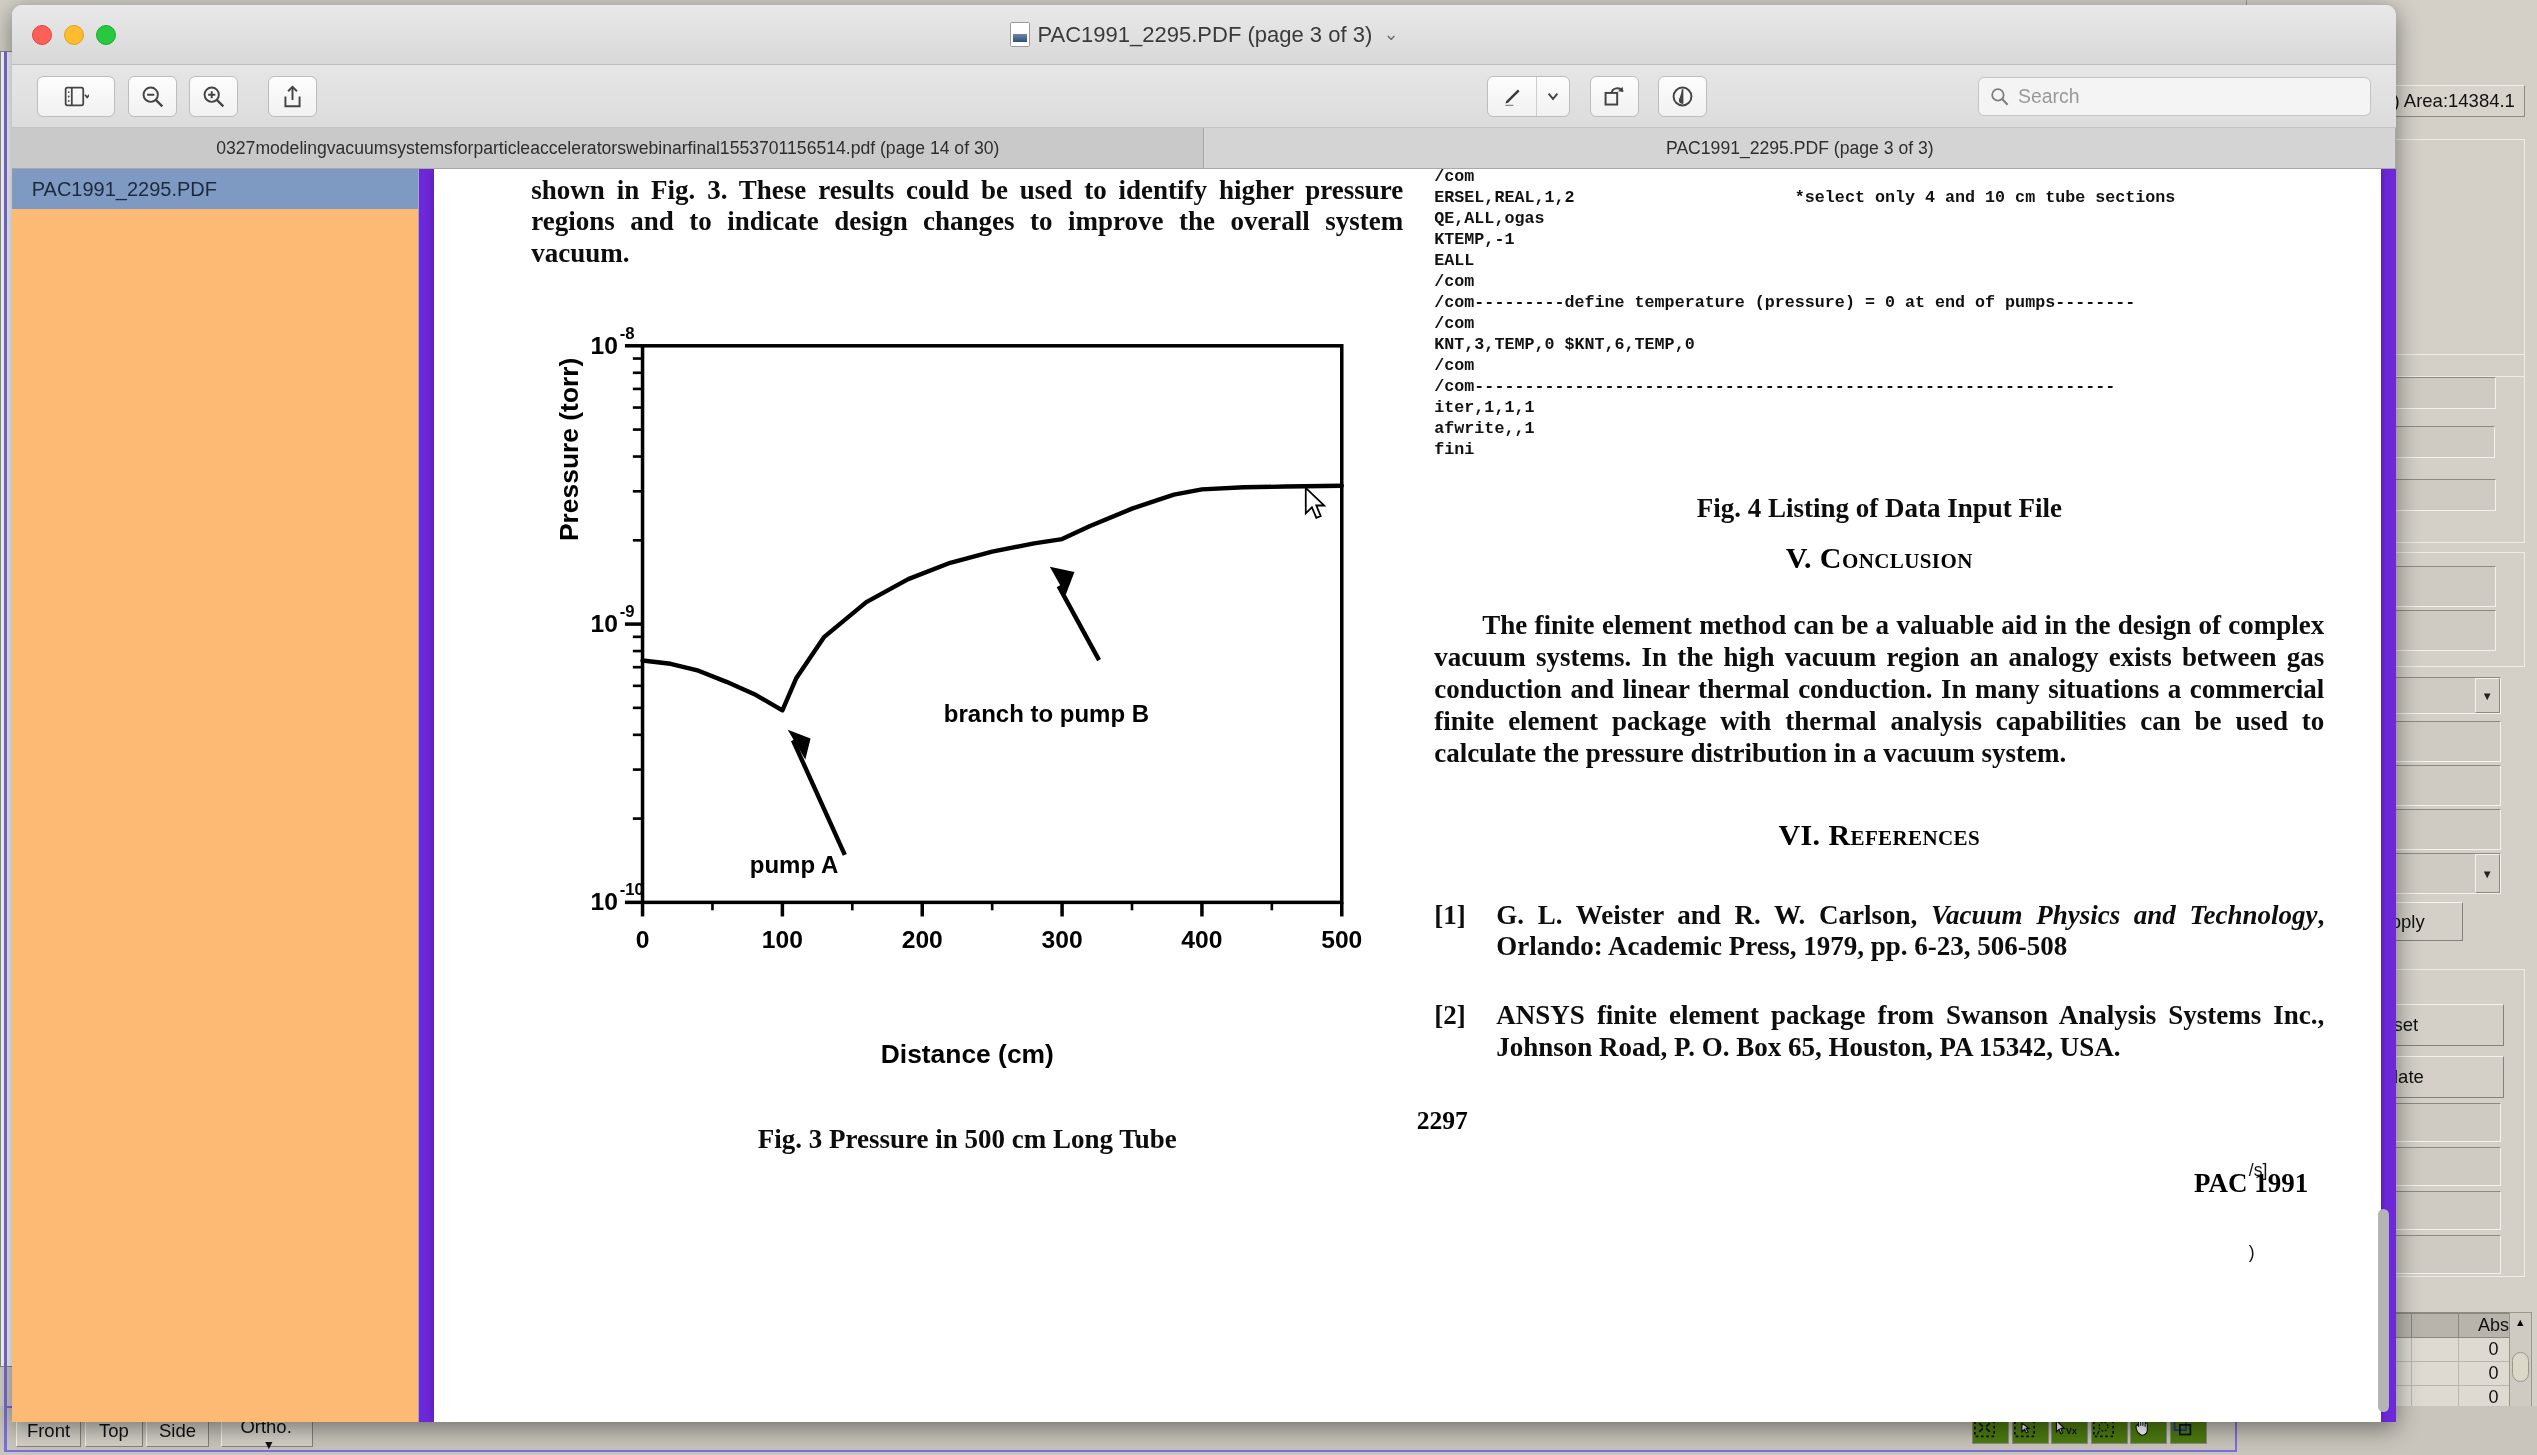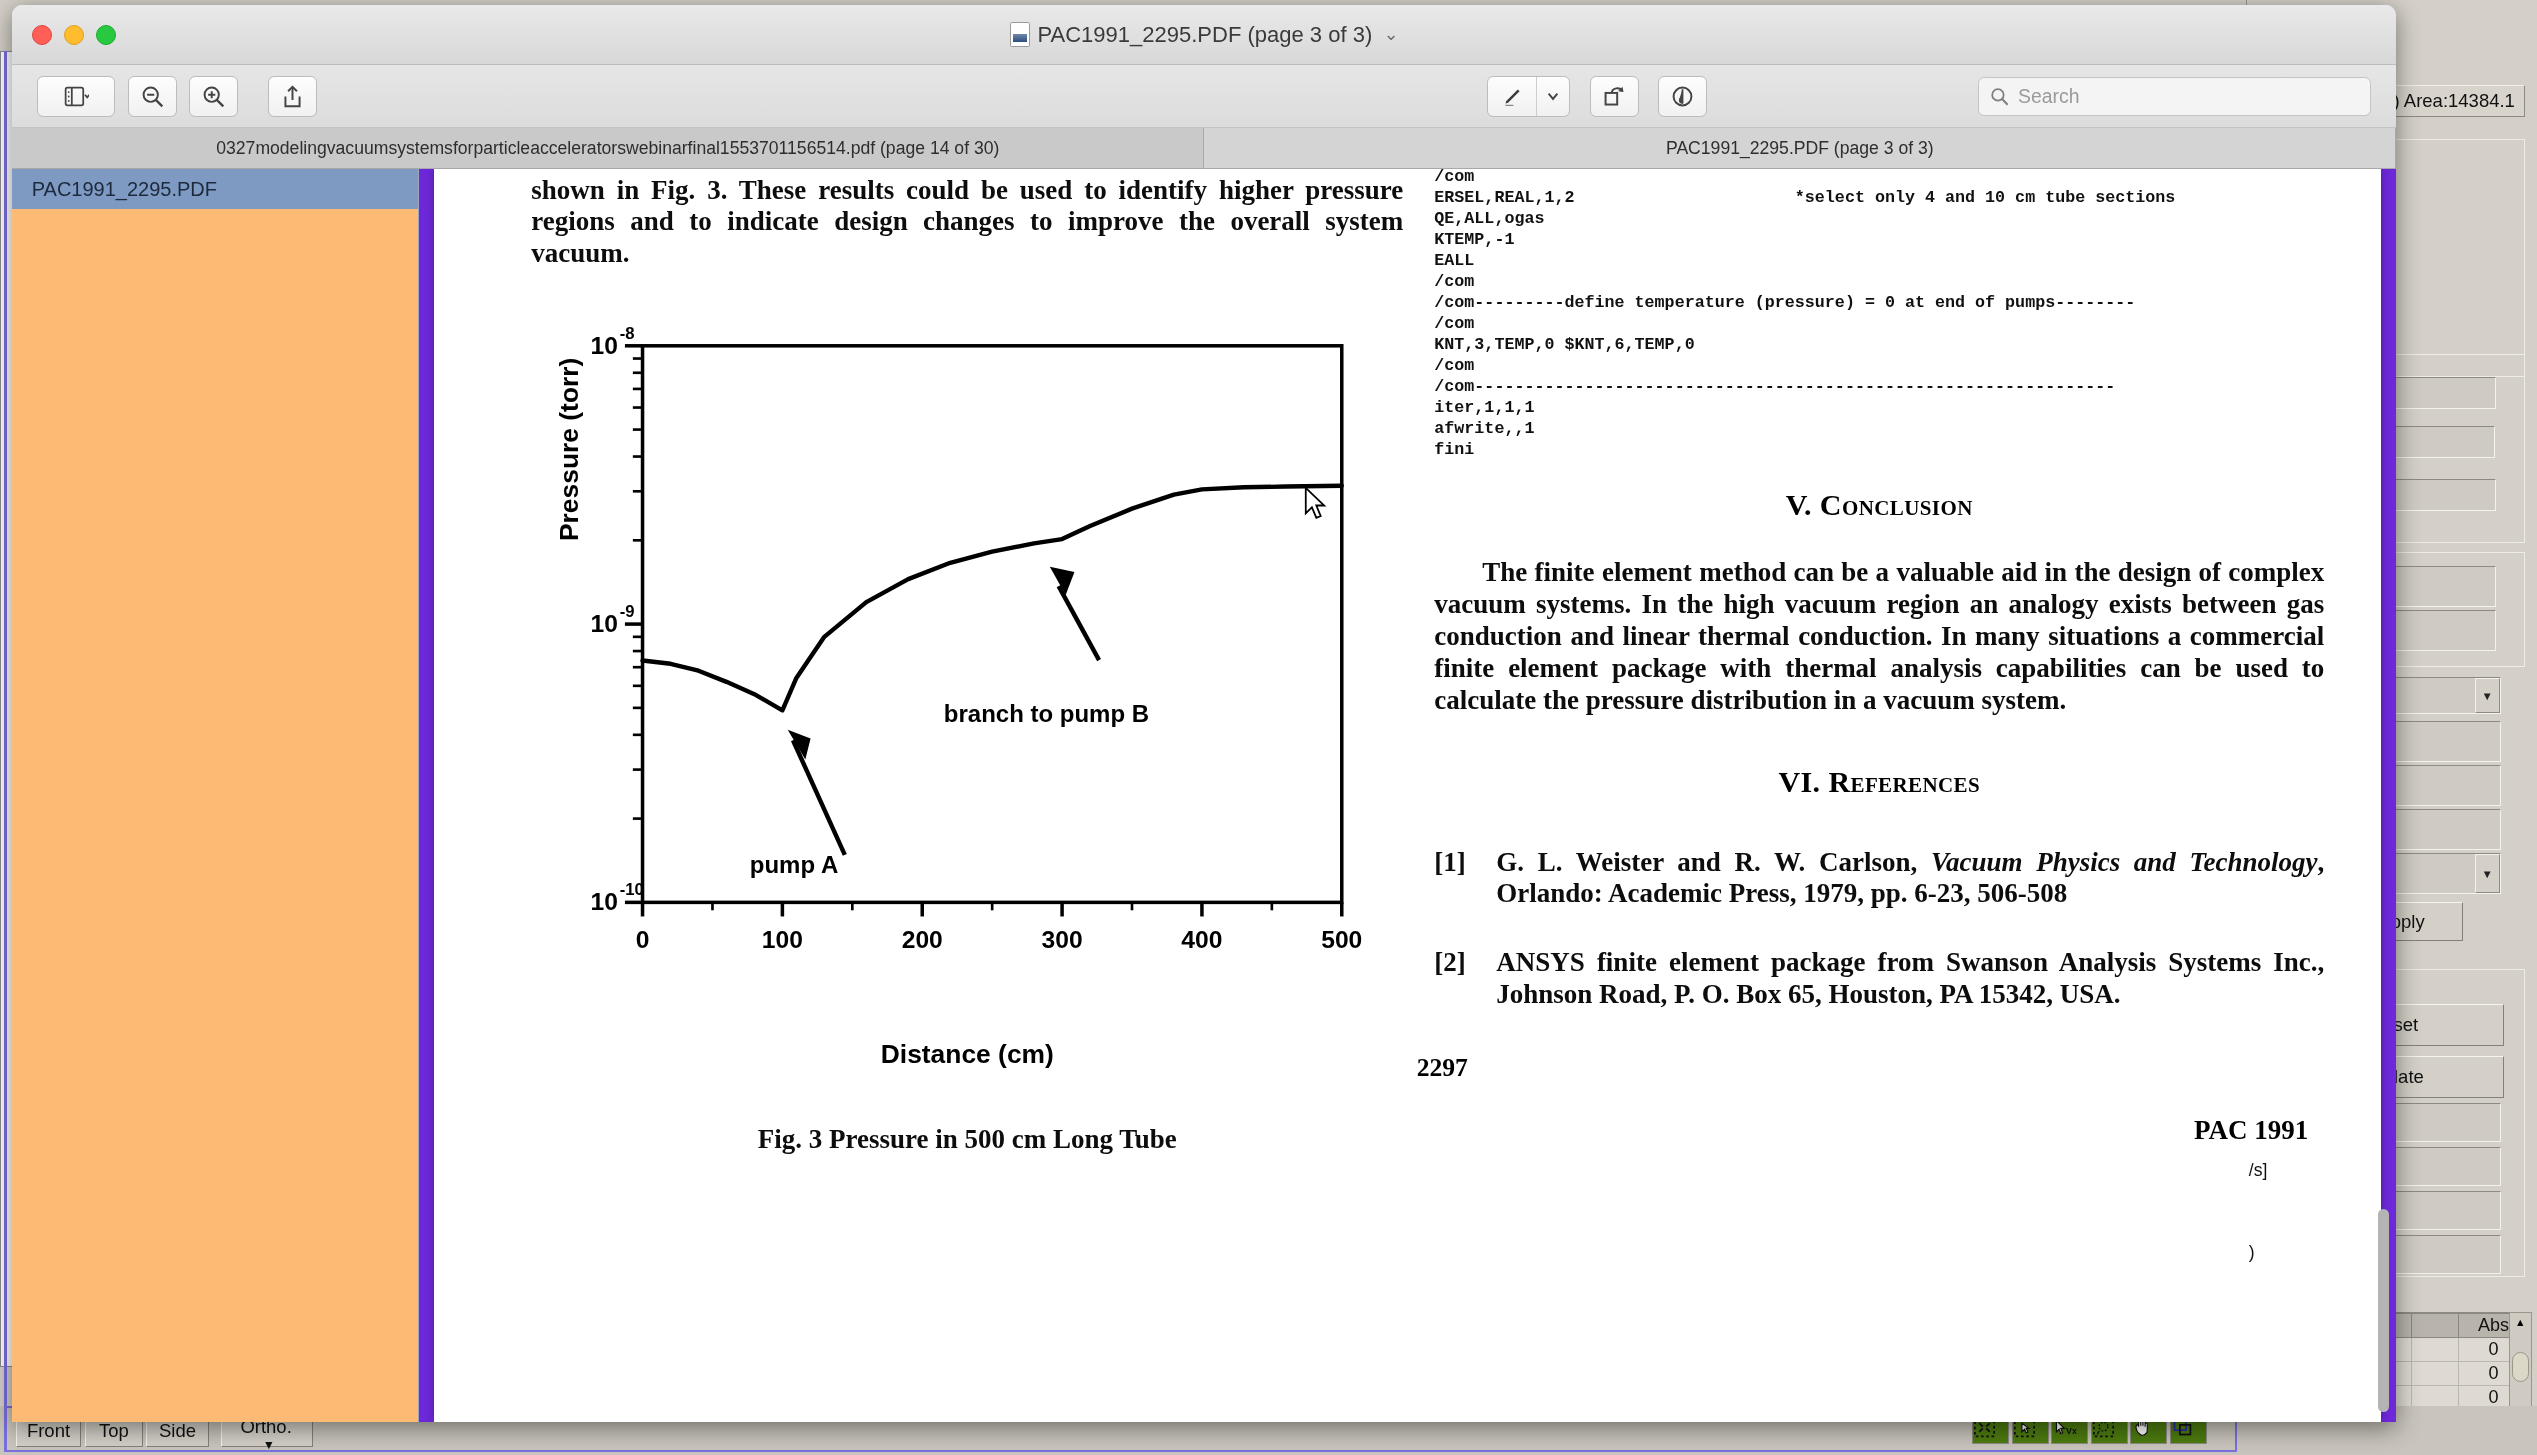--- a/index.html
+++ b/index.html
@@ -669,22 +669,23 @@
 /com
 /com---------define temperature (pressure) = 0 at end of pumps--------
 /com
 KNT,3,TEMP,0 $KNT,6,TEMP,0
 /com
 /com----------------------------------------------------------------
 iter,1,1,1
 afwrite,,1
 fini</div>
 
-
-            <div class="sechead" style="margin-top:28px;">V. Conclusion</div>
+            <div class="figcap" style="margin-top:33px;">Fig. 4 Listing of Data Input File</div>
+
+            <div class="sechead" style="margin-top:17px;">V. Conclusion</div>
 
             <div class="body-text indent" style="margin-top:35px;">The finite element method can be a valuable aid in the design of complex vacuum systems. In the high vacuum region an analogy exists between gas conduction and linear thermal conduction. In many situations a commercial finite element package with thermal analysis capabilities can be used to calculate the pressure distribution in a vacuum system.</div>
 
             <div class="sechead" style="margin-top:48px;">VI. References</div>
 
             <div class="ref" style="margin-top:48px;">
               <span class="num">[1]</span>
               <span class="txt">
                 <span>G. L. Weister and R. W. Carlson, </span><em>Vacuum Physics and Technology</em><span>, Orlando: Academic Press, 1979, pp. 6-23, 506-508</span>
               </span>

